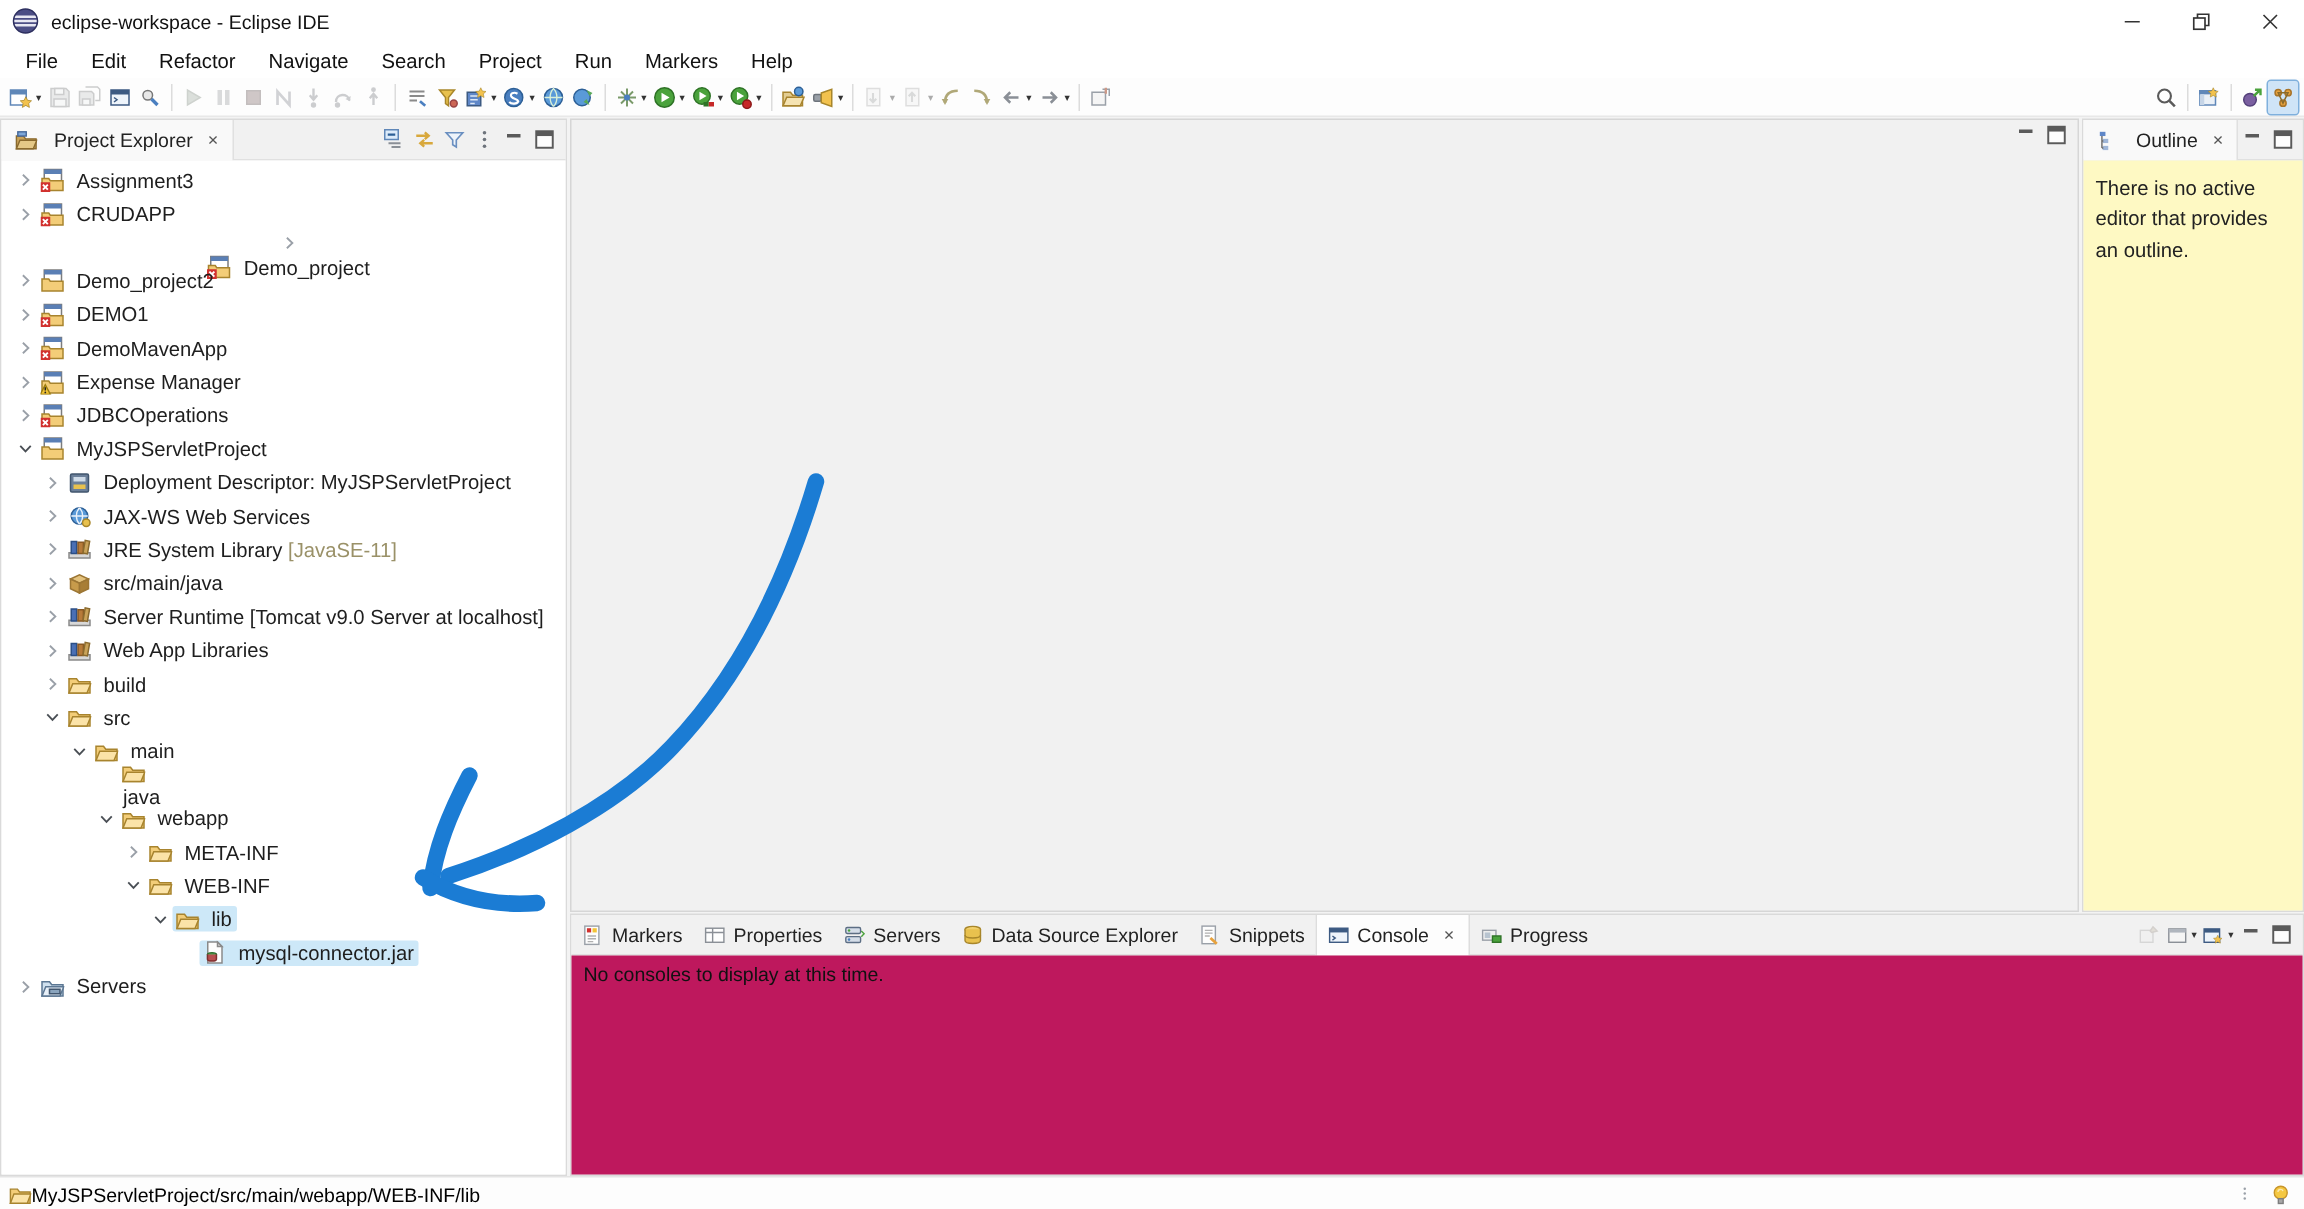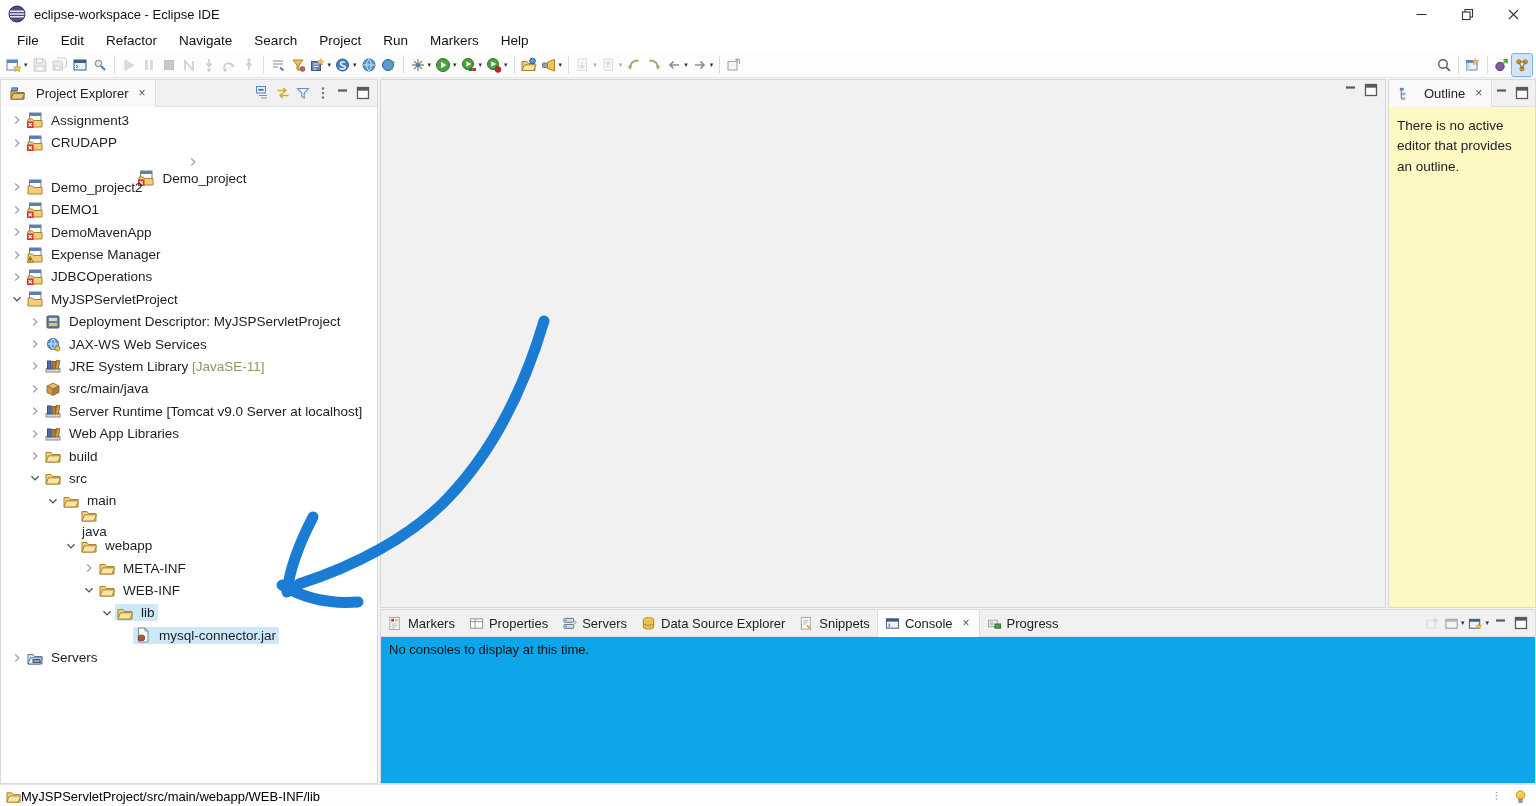--- a/index.html
+++ b/index.html
@@ -42,21 +42,21 @@
   .chev { width:16px; height:16px; flex-shrink:0; display:flex; align-items:center; justify-content:center; }
   .ticon { width:16px; height:16px; flex-shrink:0; margin:0 5px 0 2px; display:flex; align-items:center; }
   .rowlab { padding:1px 3px; }
   .selwrap { display:flex; align-items:center; background:#cde8f8; border-radius:2px; }
   .deco { color:#9a9168; }
   .editor-strip { height:20px; display:flex; justify-content:flex-end; align-items:center; padding-right:4px; }
   .outline-body { flex:1; background:#fef9c3; padding:9px 8px; font-size:13.5px; line-height:1.5; color:#222; }
   .btabs { display:flex; align-items:center; height:27px; }
   .btab { display:flex; align-items:center; gap:5px; height:27px; padding:0 7px; font-size:13px; color:#222; }
   .btab.active { background:#fdfdfd; border-left:1px solid #ddd; border-right:1px solid #ddd; }
-  .bp-body { flex:1; background:#0ea5e9; font-size:13px; padding:5px 8px; color:#111; }
+  .bp-body { flex:1; background:#be185d; font-size:13px; padding:5px 8px; color:#111; }
   .statusbar { height:24px; display:flex; align-items:center; background:#fdfdfd;
     border-top:1px solid #e4e4e4; padding:0 6px; font-size:13px; }
   .statusbar .spath { margin-left:0; color:#000000; }
   .status-right { margin-left:auto; display:flex; align-items:center; gap:6px; }
   #arrow-overlay { position:absolute; left:0; top:0; width:1536px; height:806px;
     pointer-events:none; z-index:60; }
   svg { display:block; }
 </style>
 </head>
 <body>

